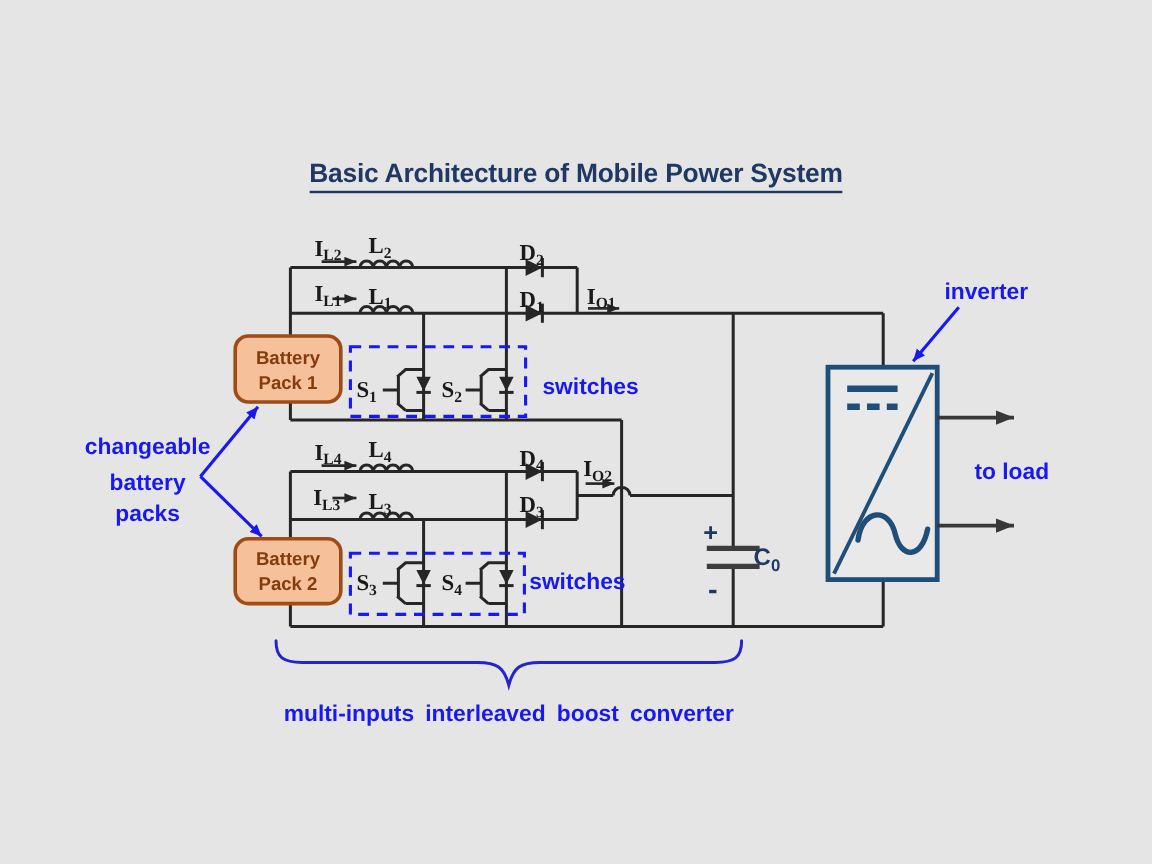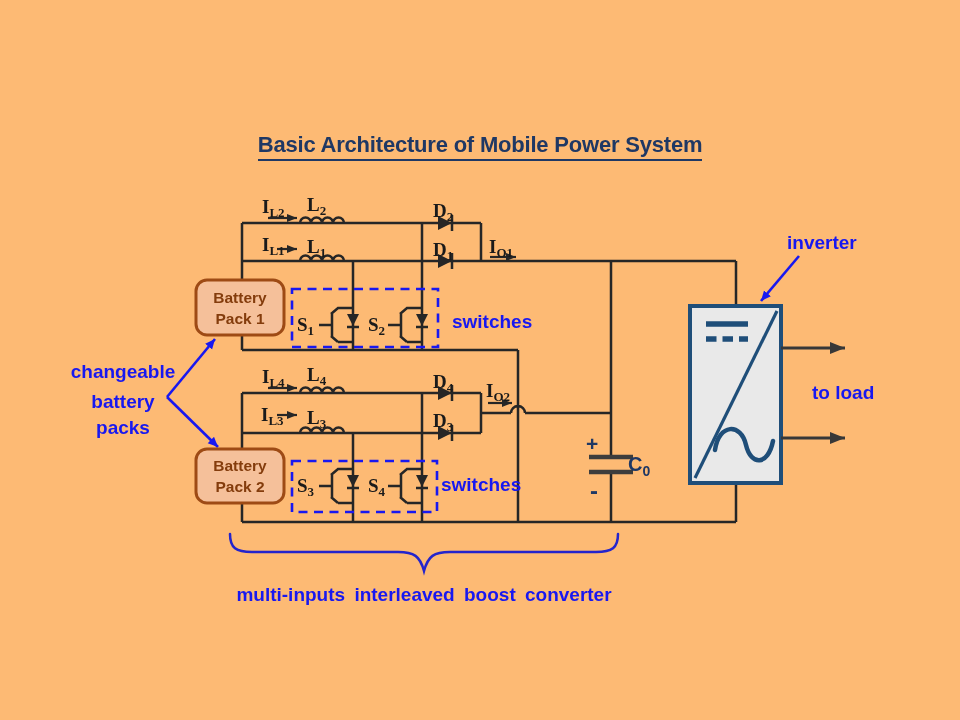--- a/index.html
+++ b/index.html
@@ -1,16 +1,16 @@
 <!DOCTYPE html>
 <html><head>
 <meta charset="utf-8">
 <style>
   html,body{margin:0;padding:0;background:#ffffff;}
-  .stage{position:relative;width:960px;height:720px;background:#fdba74;overflow:hidden;
+  .stage{position:relative;width:960px;height:720px;background:#e5e5e5;overflow:hidden;
          font-family:"Liberation Sans",sans-serif;}
   .title-wrap{position:absolute;top:132px;left:0;width:100%;text-align:center;}
   .title-wrap span{display:inline-block;font-size:22px;font-weight:bold;color:#1F3864;
          letter-spacing:-0.2px;border-bottom:2.5px solid #1F3864;padding-bottom:1px;}
   svg{position:absolute;left:0;top:0;}
   .wire{stroke:#262626;stroke-width:2.5;fill:none;}
   .thick{stroke:#3d3d3d;stroke-width:4.5;fill:none;}
   .ser{font-family:"Liberation Serif",serif;font-weight:bold;font-size:19px;fill:#1a1a1a;}
   .ser .sub{font-size:13px;}
   .blue{font-family:"Liberation Sans",sans-serif;font-weight:bold;font-size:19px;fill:#1818F0;}

